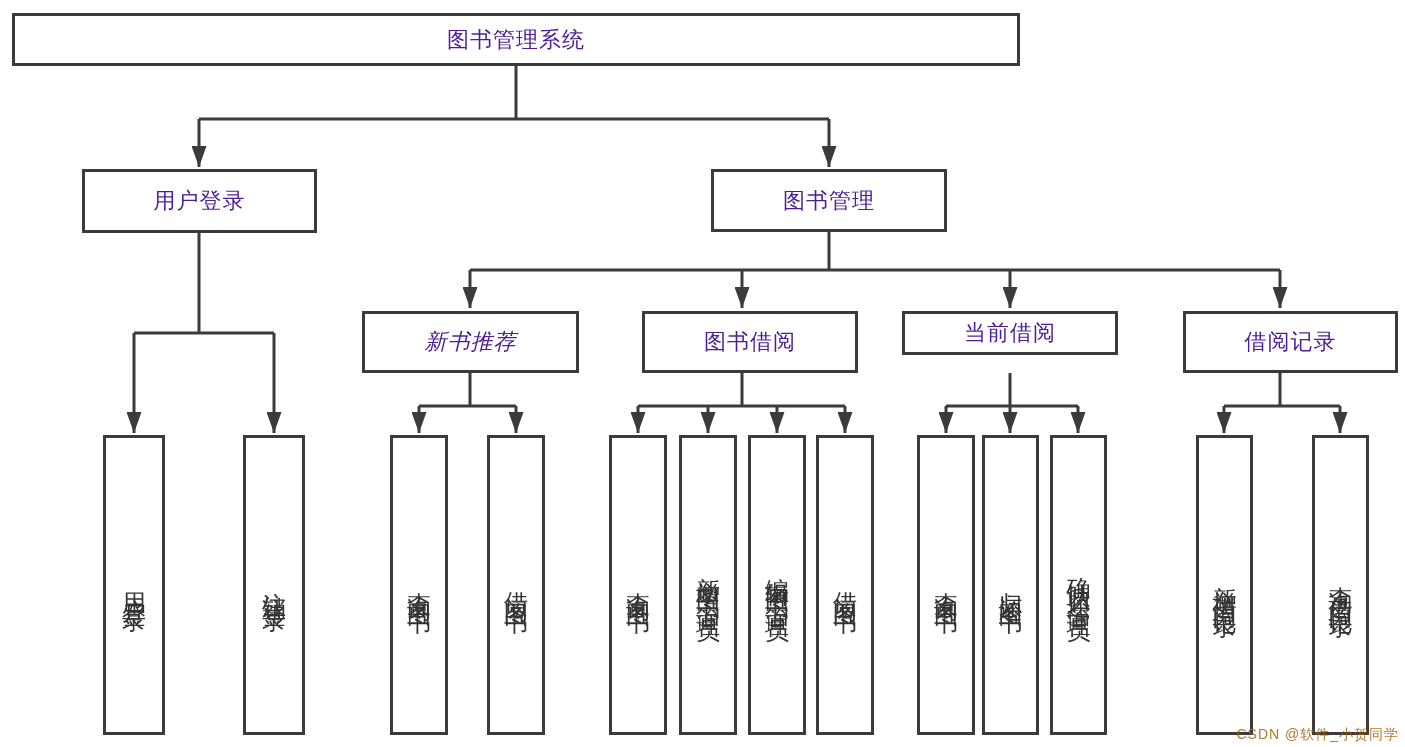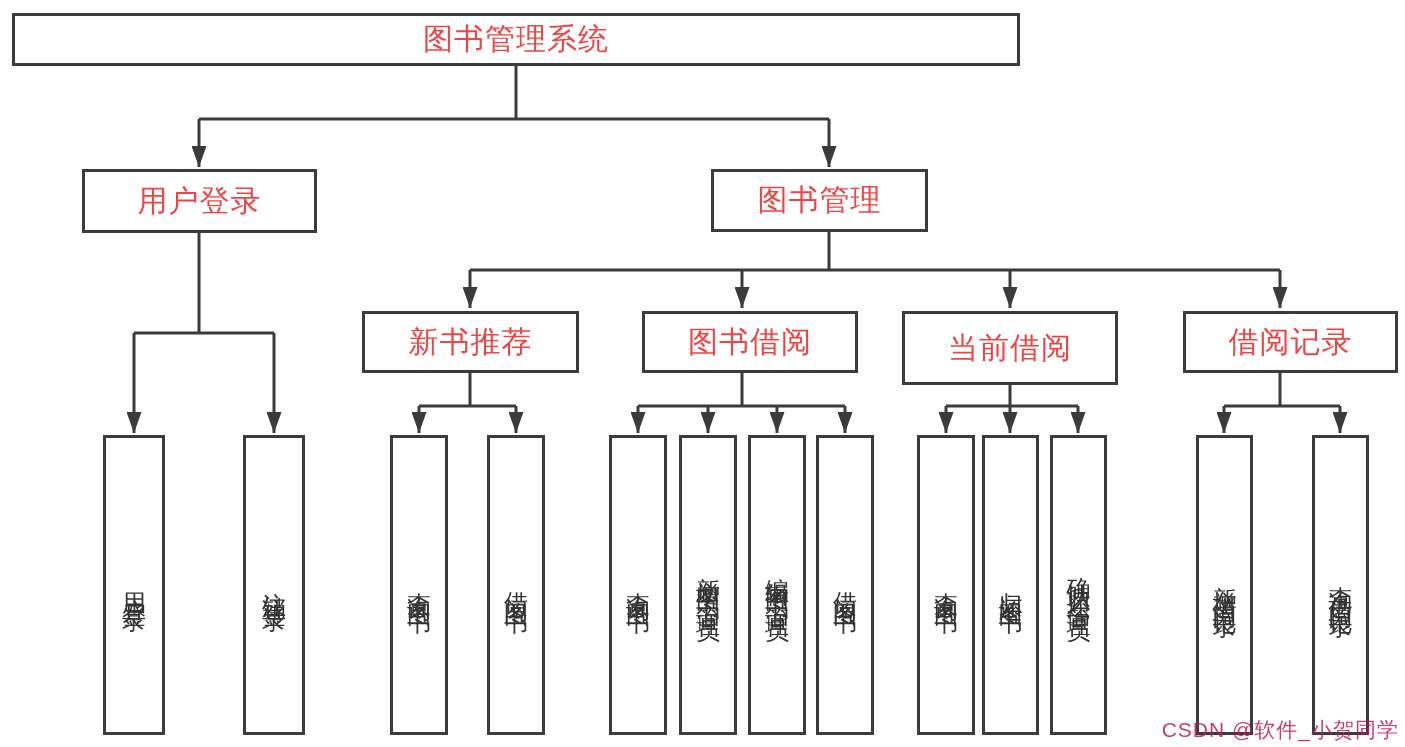--- a/index.html
+++ b/index.html
@@ -17,22 +17,22 @@
     width: 1405px; height: 747px;
   }
   .node {
     position: absolute;
     box-sizing: border-box;
     background: #ffffff;
     border: 3px solid #3b3b3b;
     display: flex;
     align-items: center;
     justify-content: center;
-    color: #ef4444;
-    font-size: 30px;
+    color: #4c1d95;
+    font-size: 22px;
     letter-spacing: 1px;
     white-space: nowrap;
   }
   .col {
     position: absolute;
     box-sizing: border-box;
     background: #ffffff;
     border: 3px solid #3b3b3b;
     top: 435px;
     height: 300px;
@@ -45,45 +45,45 @@
   .vtext {
     writing-mode: vertical-rl;
     text-orientation: mixed;
     letter-spacing: 6px;
     line-height: 1;
     white-space: nowrap;
   }
   
   #n-root   { left: 12px;   top: 13px;  width: 1008px; height: 53px; }
   #n-login  { left: 82px;   top: 169px; width: 235px;  height: 64px; }
-  #n-mgmt   { left: 711px;  top: 169px; width: 217px;  height: 63px; }
-  #n-newb   { left: 362px;  top: 311px; width: 217px;  height: 62px; }
+  #n-mgmt   { left: 711px;  top: 169px; width: 236px;  height: 63px; }
+  #n-newb   { left: 362px;  top: 311px; width: 217px;  height: 62px; font-style: italic; }
   #n-borrow { left: 634px;  top: 311px; width: 216px;  height: 62px; margin-left: 8px; }
-  #n-cur    { left: 902px;  top: 311px; width: 216px;  height: 74px; }
+  #n-cur    { left: 902px;  top: 311px; width: 216px;  height: 44px; }
   #n-rec    { left: 1172px; top: 311px; width: 215px;  height: 62px; margin-left: 11px; }
   
   #c-ulogin  { left: 103px;  width: 62px; }
   #c-logout  { left: 243px;  width: 62px; }
   #c-nbq     { left: 390px;  width: 58px; }
   #c-nbb     { left: 487px;  width: 58px; }
   #c-bbq     { left: 609px;  width: 58px; }
   #c-bba     { left: 679px;  width: 58px; }
   #c-bbe     { left: 748px;  width: 58px; }
   #c-bbb     { left: 816px;  width: 58px; }
   #c-cbq     { left: 917px;  width: 58px; }
   #c-cbr     { left: 982px;  width: 57px; }
   #c-cbc     { left: 1050px; width: 57px; }
   #c-bra     { left: 1196px; width: 57px; }
   #c-brq     { left: 1312px; width: 57px; }
   #watermark {
     position: absolute;
     right: 6px;
     bottom: 3px;
-    font-size: 21px;
-    color: #be185d;
+    font-size: 14px;
+    color: #a16207;
     letter-spacing: 1px;
     opacity: 0.85;
     z-index: 5;
   }
 </style>
 </head>
 <body>
 
 <div id="canvas">
 

